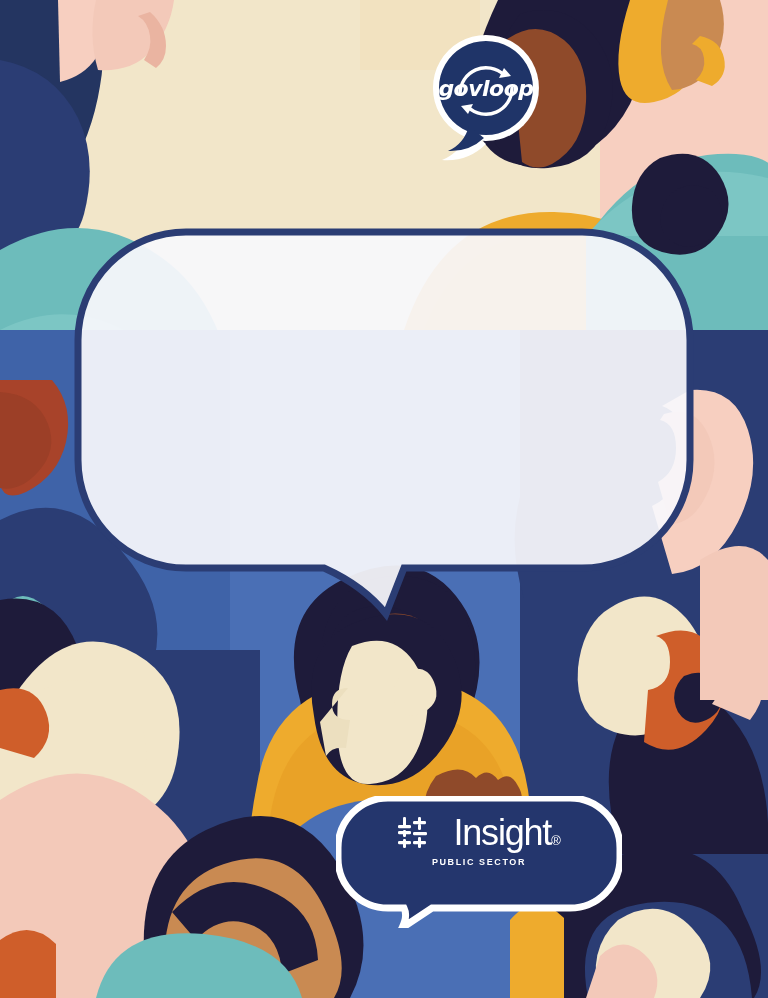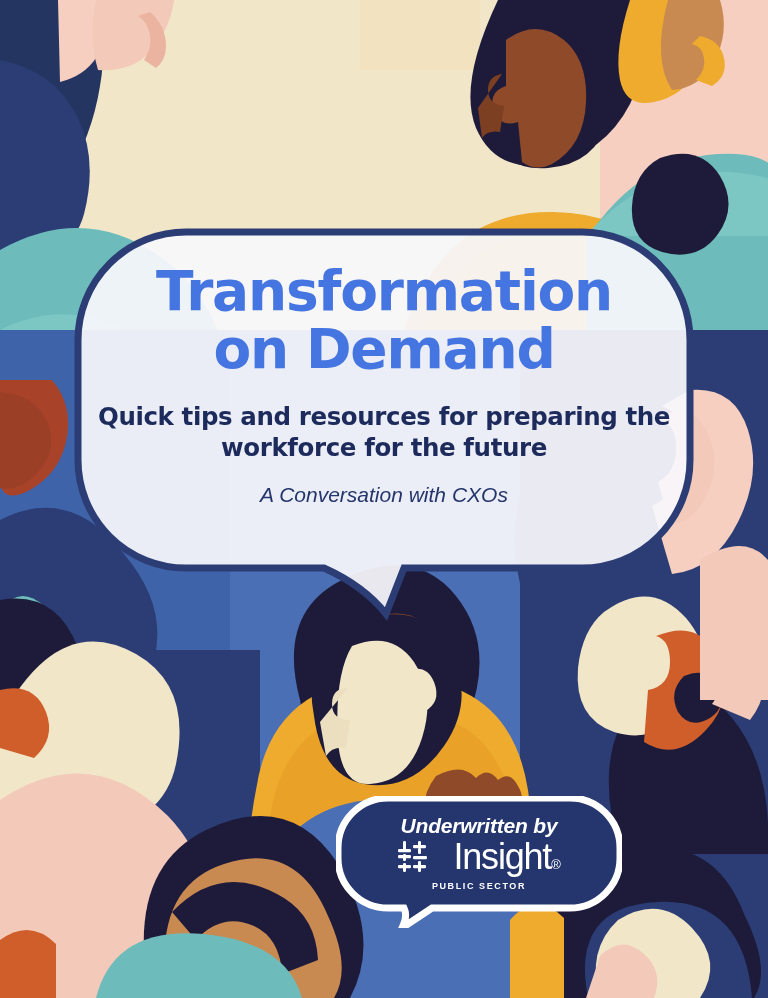--- a/index.html
+++ b/index.html
@@ -241,47 +241,52 @@
 
       <path d="M618 920 q42 -26 74 8 q32 34 8 70 l-100 0 q-14 -48 18 -78 Z" fill="#f2e6c9"></path>
       <path d="M600 956 q22 -22 44 -2 q20 18 10 44 l-68 0 Z" fill="#f3c9b9"></path>
 
       <path d="M0 940 q30 -22 56 4 l0 54 l-56 0 Z" fill="#cf5e2a"></path>
 
       <path d="M510 920 q26 -30 54 -2 l0 80 l-54 0 Z" fill="#eeab2d"></path>
     </g>
   </svg>
 
+  <div id="govloop-badge">
+    <svg viewBox="0 0 116 132">
+
+      <path d="M58 3 a53 53 0 1 1 -0.1 0 Z" fill="#ffffff"></path>
+      <path d="M40 98 q-6 22 -26 30 q26 2 44 -16 Z" fill="#ffffff"></path>
+      <path d="M58 9 a47 47 0 1 1 -0.1 0 Z" fill="#1f3468"></path>
+      <path d="M41 94 q-5 18 -21 25 q21 1 36 -13 Z" fill="#1f3468"></path>
+
+      <g stroke="#ffffff" stroke-width="3.4" fill="none" stroke-linecap="round">
+        <path d="M32 62 a26 26 0 0 1 44 -19"></path>
+        <path d="M84 56 a26 26 0 0 1 -44 19"></path>
+      </g>
+      <polygon points="76,36 83,44 71,46" fill="#ffffff"></polygon>
+      <polygon points="40,82 33,74 45,72" fill="#ffffff"></polygon>
+    </svg>
+    <div class="gl-text">govloop</div>
+  </div>
 
   <div id="title-bubble">
     <svg viewBox="0 0 620 400">
 
       <path d="M112 4 H508 A108 108 0 0 1 616 112 V232 A108 108 0 0 1 508 340 H330
                l-18 46 q-22 -28 -62 -46 H112 A108 108 0 0 1 4 232 V112 A108 108 0 0 1 112 4 Z" fill="#f7f8fc" fill-opacity="0.93" stroke="#2b3d74" stroke-width="7"></path>
     </svg>
-    <div class="title-inner">
-      <div class="main-title">
-        <div>Transformation</div>
-        <div>on Demand</div>
-      </div>
-      <div class="sub-title">
-        <div>Quick tips and resources for preparing the</div>
-        <div>workforce for the future</div>
-      </div>
-      <div class="kicker">A Conversation with CXOs</div>
-    </div>
   </div>
 
   <div id="insight-badge">
     <svg viewBox="0 0 286 132">
       <path d="M52 2 H234 A50 50 0 0 1 284 52 V62 A50 50 0 0 1 234 112 H96
                l-30 20 q6 -12 2 -20 H52 A50 50 0 0 1 2 62 V52 A50 50 0 0 1 52 2 Z" fill="#24366d" stroke="#ffffff" stroke-width="7"></path>
     </svg>
     <div class="ins-inner">
-      <div class="ins-under">Underwritten by</div>
       <div class="ins-logo-row">
         <svg class="ins-mark" viewBox="0 0 34 34">
           <g fill="#ffffff">
             <rect x="5" y="1" width="3" height="9" rx="1.2"></rect>
             <rect x="0" y="9" width="13" height="3.2" rx="1.2"></rect>
             <rect x="20" y="1" width="3" height="5" rx="1.2"></rect>
             <rect x="15" y="5" width="13" height="3.2" rx="1.2"></rect>
             <rect x="20" y="8" width="3" height="6" rx="1.2"></rect>
             <rect x="5" y="14" width="3" height="7" rx="1.2"></rect>
             <rect x="0" y="15" width="13" height="3.2" rx="1.2"></rect>

